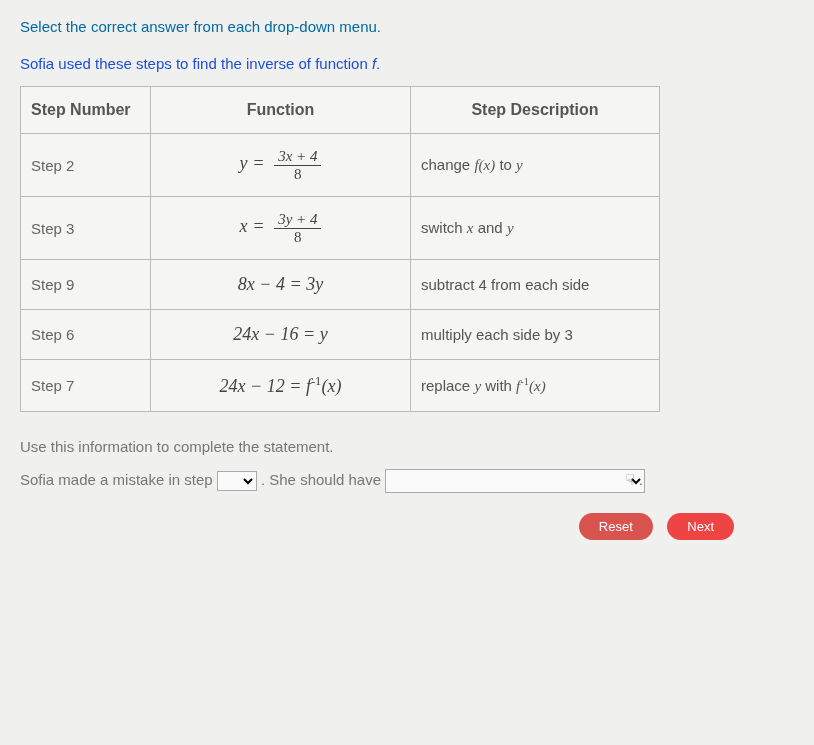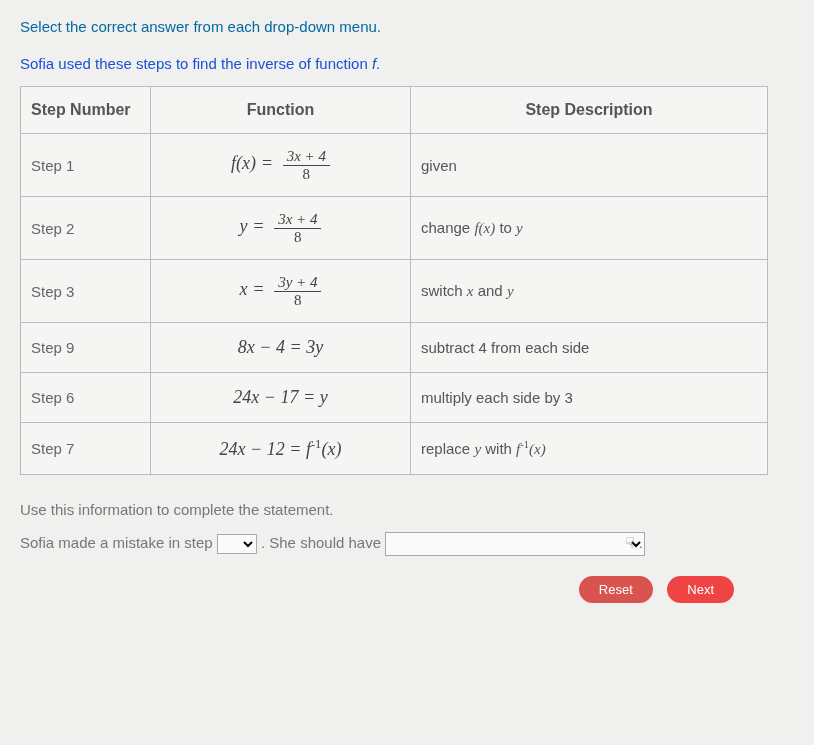--- a/index.html
+++ b/index.html
@@ -10,21 +10,21 @@
       width: 814px;
       height: 745px;
       padding: 18px 20px;
       overflow: hidden;
     }
     .instruction { font-size: 15px; color: #0369a1; margin-bottom: 20px; }
     .context { font-size: 15px; color: #1d4ed8; margin-bottom: 14px; }
     .context .func-f { font-style: italic; }
     table {
       border-collapse: collapse;
-      width: 748px;
+      width: 640px;
       background: #f5f5f3;
     }
     th, td {
       border: 1px solid #bbb;
       padding: 14px 10px;
       text-align: left;
       vertical-align: middle;
     }
     th { font-weight: bold; color: #555; font-size: 16px; }
     th:nth-child(1) { width: 130px; }
@@ -63,31 +63,20 @@
 </p>
 
 <table>
   <tbody>
       <tr>
     <th>Step Number</th>
     <th>Function</th>
     <th>Step Description</th>
   </tr>
 
-  <tr>
-    <td class="step-label">Step 1</td>
-    <td class="func">
-      <span class="math"><span>f(x)</span><span class="op">=</span></span>
-      <span class="frac">
-        <span class="num math">3x + 4</span>
-        <span class="den mn">8</span>
-      </span>
-    </td>
-    <td class="desc">given</td>
-  </tr>
 
   <tr>
     <td class="step-label">Step 2</td>
     <td class="func">
       <span class="math"><span>y</span><span class="op">=</span></span>
       <span class="frac">
         <span class="num math">3x + 4</span>
         <span class="den mn">8</span>
       </span>
     </td>
@@ -112,21 +101,21 @@
 
 
   <tr>
     <td class="step-label">Step 9</td>
     <td class="func math"><span>8x  −  4  =  3y</span></td>
     <td class="desc">subtract 4 from each side</td>
   </tr>
 
   <tr>
     <td class="step-label">Step 6</td>
-    <td class="func math"><span>24x  −  17  =  y</span></td>
+    <td class="func math"><span>24x  −  16  =  y</span></td>
     <td class="desc">multiply each side by 3</td>
   </tr>
 
   <tr>
     <td class="step-label">Step 7</td>
     <td class="func math">
       <span>24x  −  12  =  </span><span>f</span><span class="sup">-1</span><span>(x)</span>
     </td>
     <td class="desc">
       <span>replace </span><span class="math">y</span><span> with </span><span class="math"><span>f</span><span class="sup">-1</span><span>(x)</span></span>

